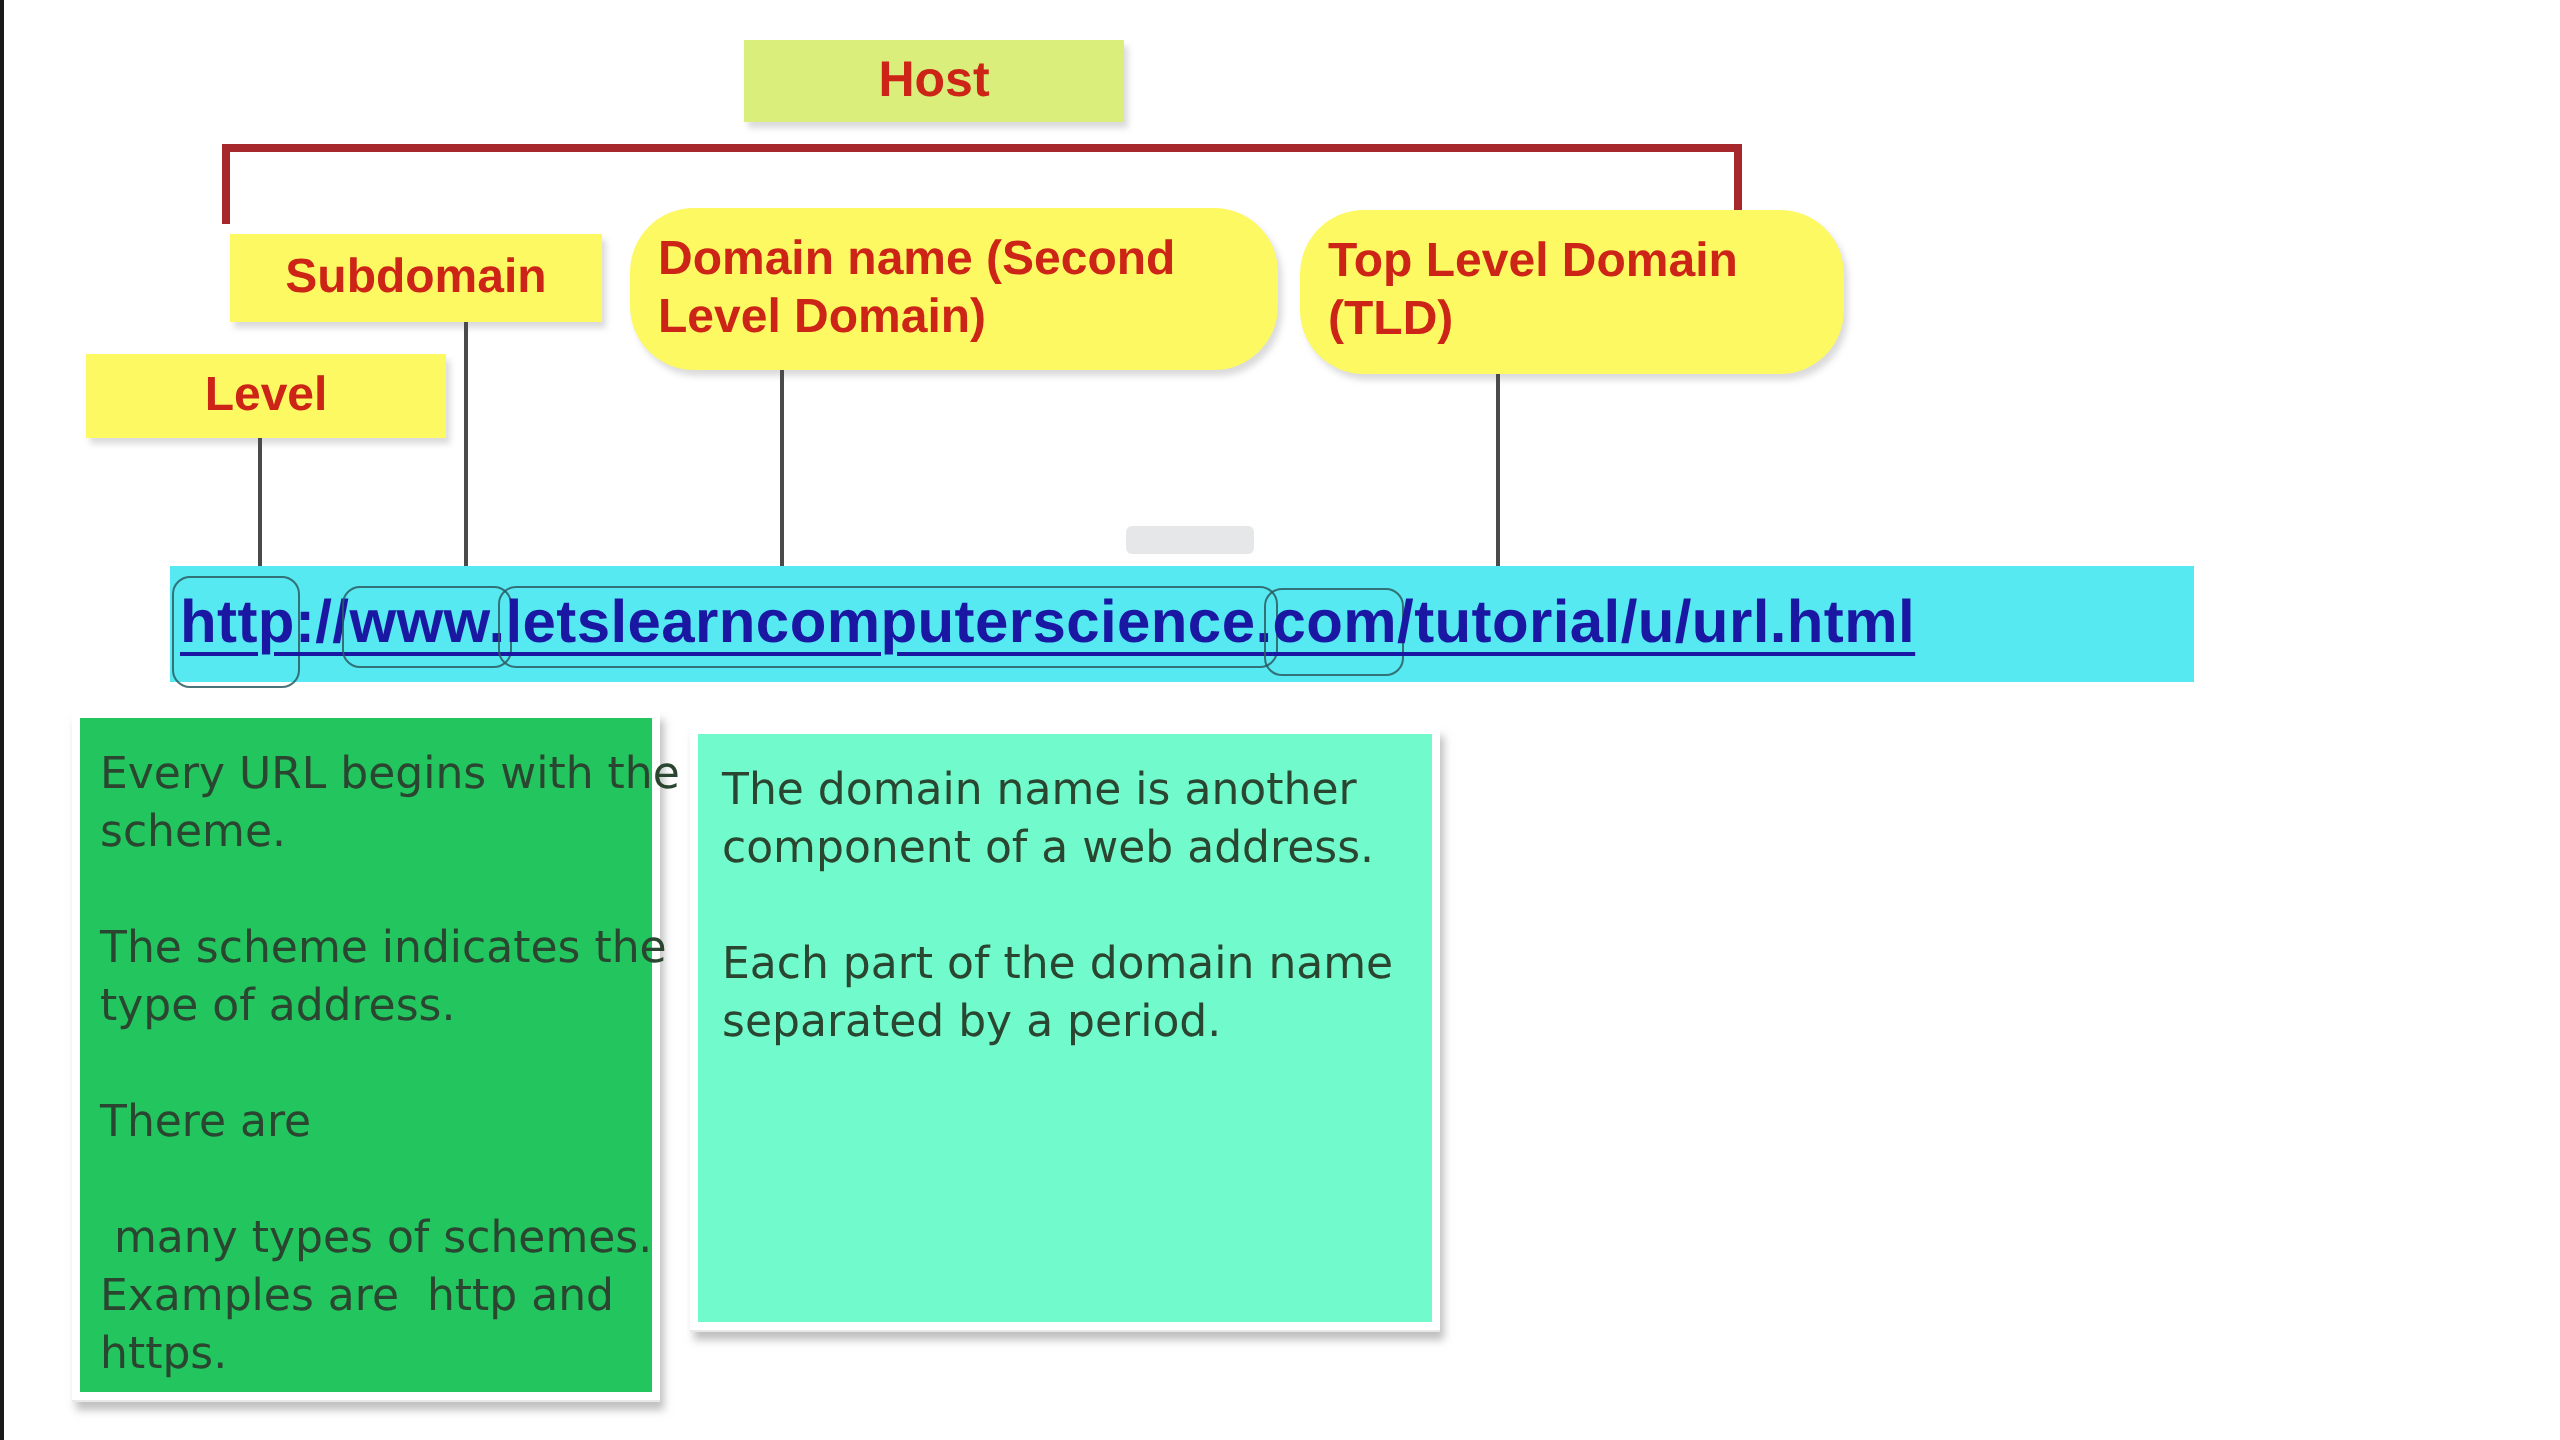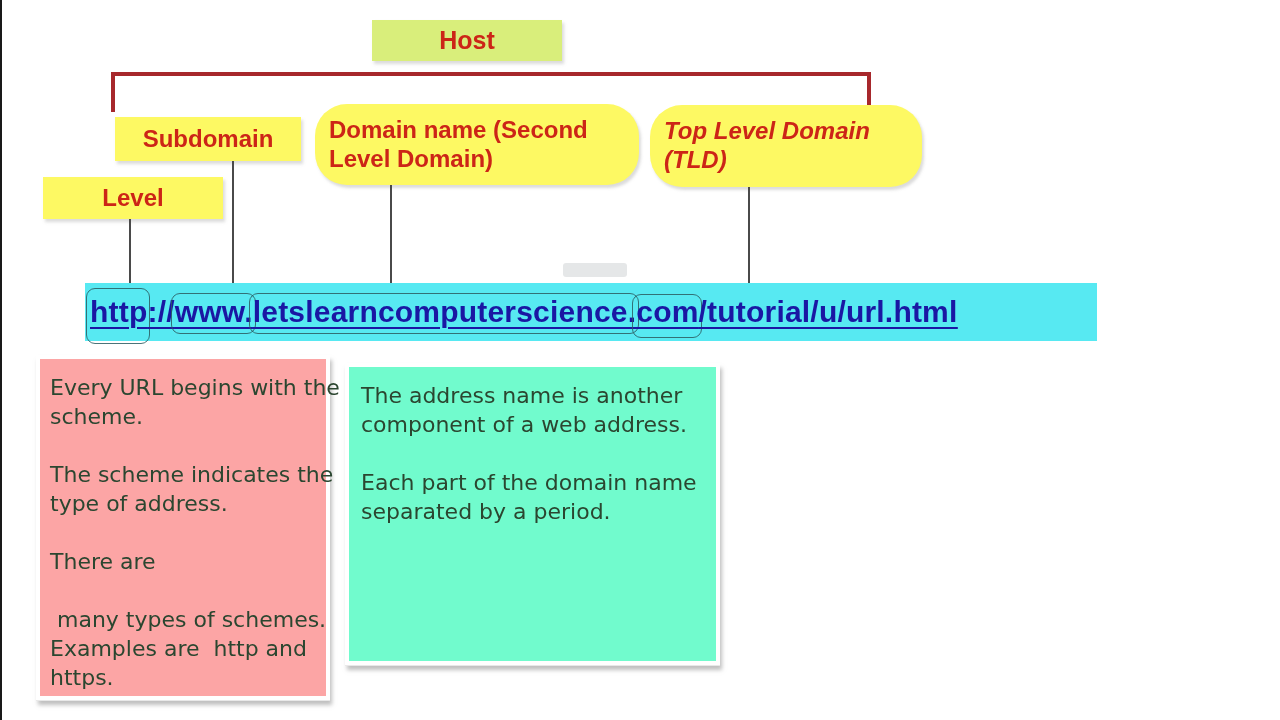--- a/index.html
+++ b/index.html
@@ -13,21 +13,21 @@
   .label-box {
     position:absolute; display:flex; align-items:center; justify-content:center;
     color:#cc2517; font-weight:bold; box-shadow:2px 3px 3px rgba(175,175,175,0.45);
   }
   .label-box.host   { left:372px; top:20px;  width:190px; height:41px; background:#d9ee7b; font-size:25px; }
   .label-box.yellow { background:#fdf963; font-size:24px; }
   .label-box.subdomain { left:115px; top:117px; width:186px; height:44px; }
   .label-box.scheme    { left:43px;  top:177px; width:180px; height:42px; }
   .label-box.multi  { justify-content:flex-start; text-align:left; padding-left:14px; line-height:1.2; box-sizing:border-box;border-radius:32px; }
   .label-box.domain { left:315px; top:104px; width:324px; height:81px; }
-  .label-box.tld    { left:650px; top:105px; width:272px; height:82px;font-style:italic; }
+  .label-box.tld    { left:650px; top:105px; width:272px; height:82px; }
 
   
   .bracket-h { position:absolute; left:111px; top:72px; width:760px; height:4px; background:#a7282c; }
   .bracket-v { position:absolute; width:4px; background:#a7282c; }
   .bracket-v.left  { left:111px; top:72px; height:40px; }
   .bracket-v.right { left:867px; top:72px; height:34px; }
 
   
   .conn { position:absolute; width:2px; background:#4a4a4a; }
   .conn.c-scheme    { left:129px; top:219px; height:67px; }
@@ -58,21 +58,21 @@
     position:absolute; left:563px; top:263px; width:64px; height:14px;
     background:rgba(190,195,198,0.4); border-radius:3px;
   }
 
   
   .note {
     position:absolute; box-sizing:border-box; border:4px solid #ffffff;
     box-shadow:0 1px 0 #e8e8e8, 2px 5px 4px rgba(130,130,130,0.5);
     font-family:"DejaVu Sans", sans-serif; color:#2b4630; font-size:22px;
   }
-  .note.green { left:36px;  top:355px; width:294px; height:345px; background:#fca5a5; padding:14px 0 11px 10px; }
+  .note.green { left:36px;  top:355px; width:294px; height:345px; background:#22c55e; padding:14px 0 11px 10px; }
   .note.teal  { left:345px; top:363px; width:375px; height:302px; background:#71fbcd; padding:14px 0 0 12px; }
   .note-line { white-space:pre; line-height:29px; min-height:29px; }
   .cursor {
     display:inline-block; width:1.5px; height:26px; background:#2b4630;
     vertical-align:-6px; margin-left:1px;
   }
 </style>
 </head>
 <body>
 
@@ -118,20 +118,20 @@
     <div class="note-line">type of address.</div>
     <div class="note-line"></div>
     <div class="note-line">There are</div>
     <div class="note-line"></div>
     <div class="note-line"> many types of schemes.</div>
     <div class="note-line">Examples are  http and</div>
     <div class="note-line">https.</div>
   </div>
 
   <div class="note teal">
-    <div class="note-line">The address name is another</div>
+    <div class="note-line">The domain name is another</div>
     <div class="note-line">component of a web address.</div>
     <div class="note-line"></div>
     <div class="note-line">Each part of the domain name</div>
     <div class="note-line">separated by a period.</div>
     <div class="note-line"></div>
   </div>
 </div>
 
 </body></html>

